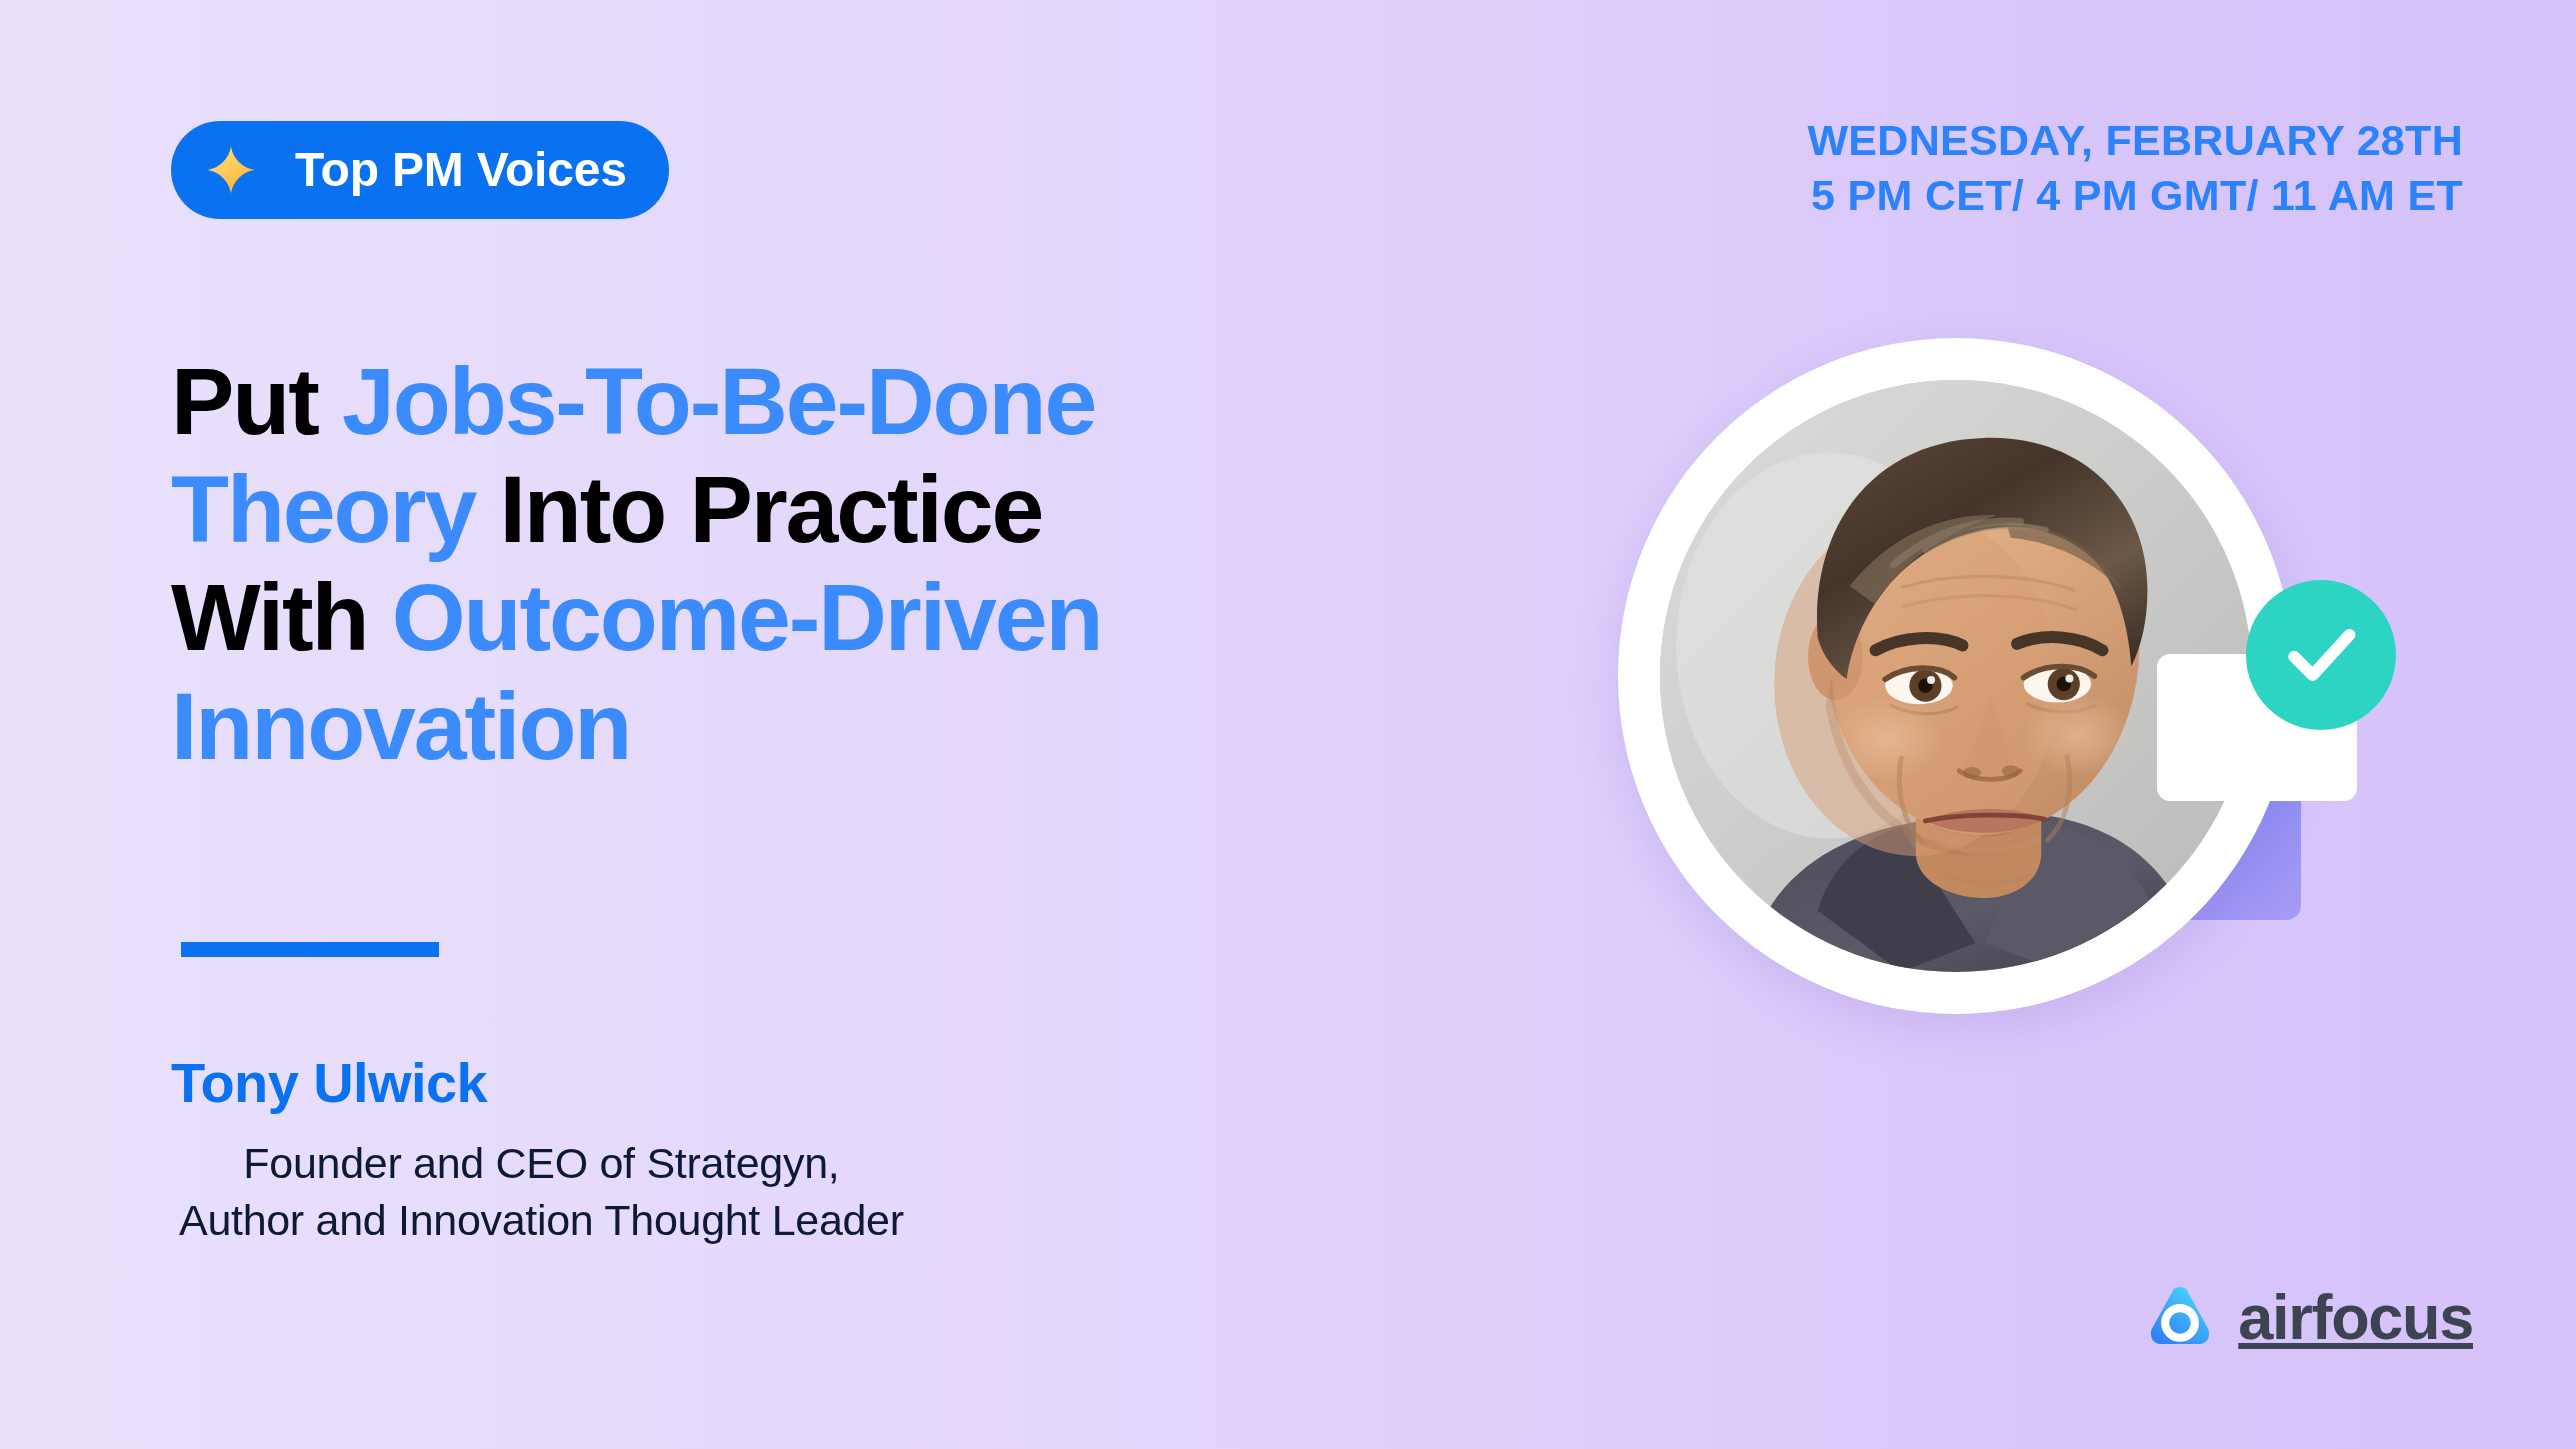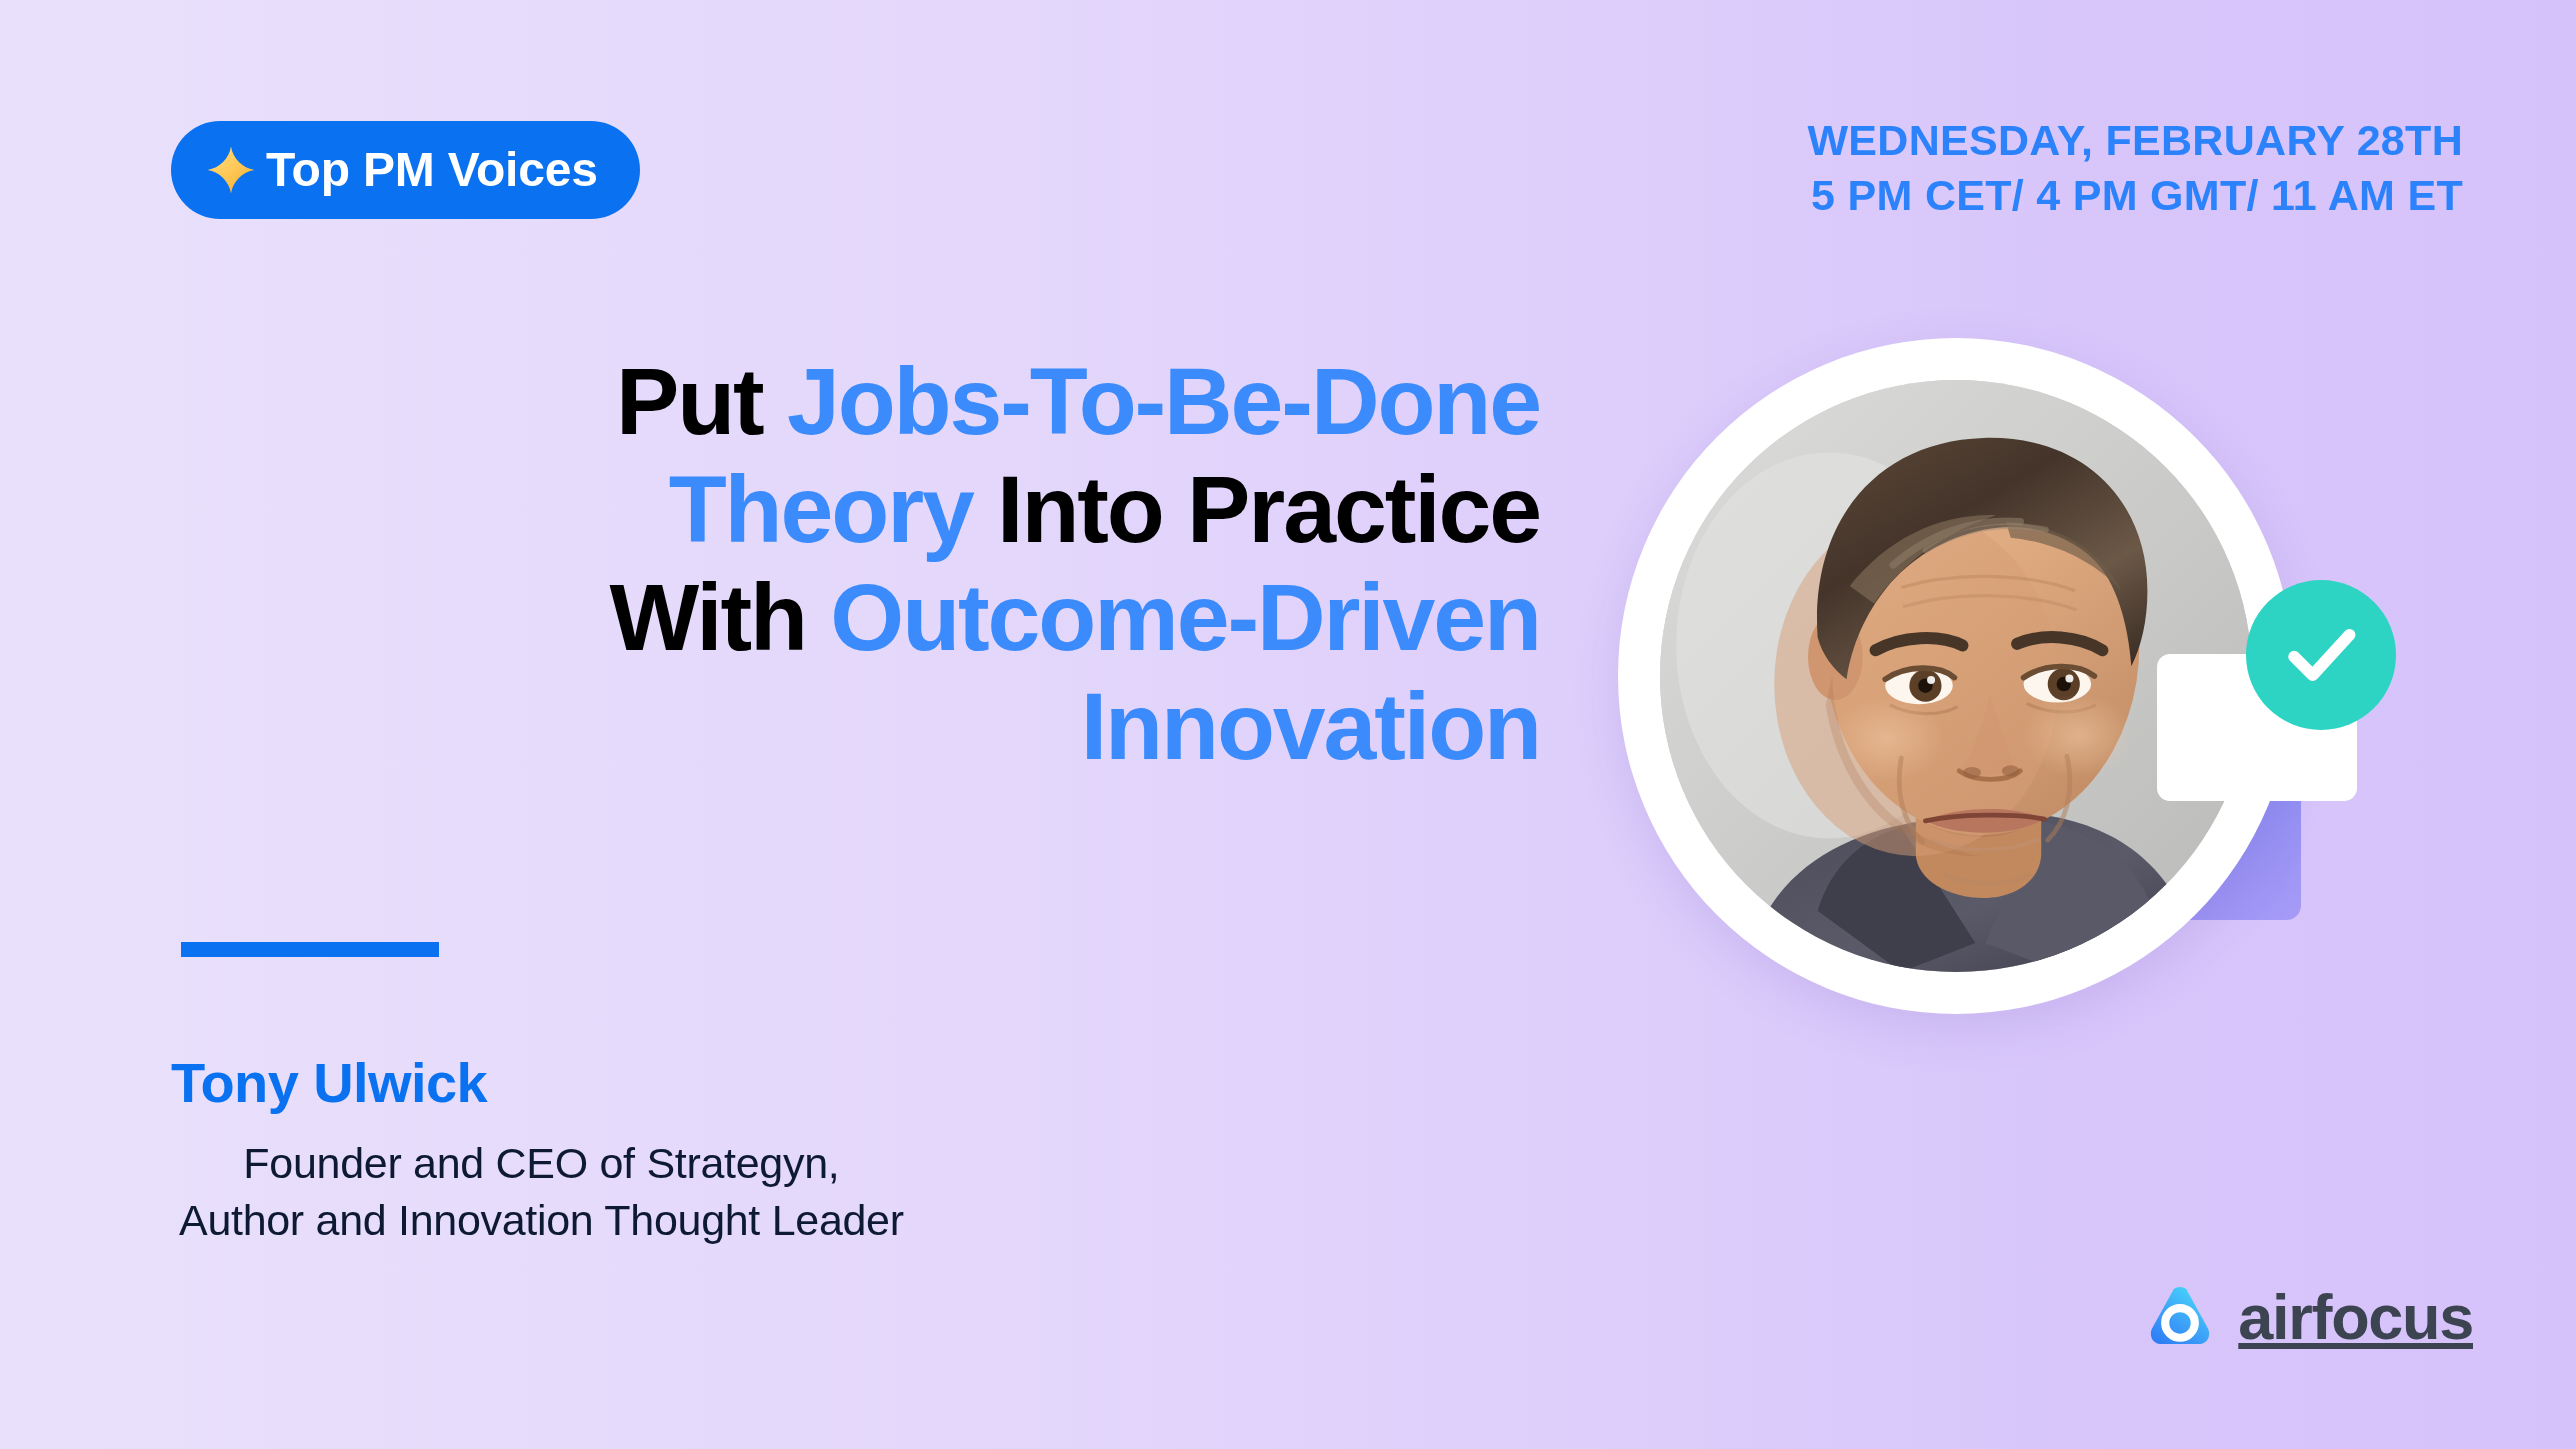--- a/index.html
+++ b/index.html
@@ -30,21 +30,21 @@
   .badge-pill {
     position: absolute;
     left: 0;
     top: 121px;
     height: 98px;
     padding: 0 42px 0 35px;
     border-radius: 52px;
     background: #0a72f0;
     display: flex;
     align-items: center;
-    gap: 10px;
+    gap: 39px;
     box-sizing: border-box;
   }
   .sparkle-icon {
     width: 50px;
     height: 50px;
     flex: none;
     display: block;
   }
   .badge-label {
     color: #ffffff;
@@ -59,21 +59,20 @@
   .headline {
     position: absolute;
     left: 0;
     top: 283px;
     width: 1369px;
     font-size: 95px;
     font-weight: 700;
     line-height: 1.14;
     letter-spacing: -2.1px;
     color: #000000;
-    text-align: right;
   }
   .headline .accent { color: #3b8bfc; }
 
   
   .divider-bar {
     position: absolute;
     left: 9.7px;
     top: 942px;
     width: 258px;
     height: 15.3px;

